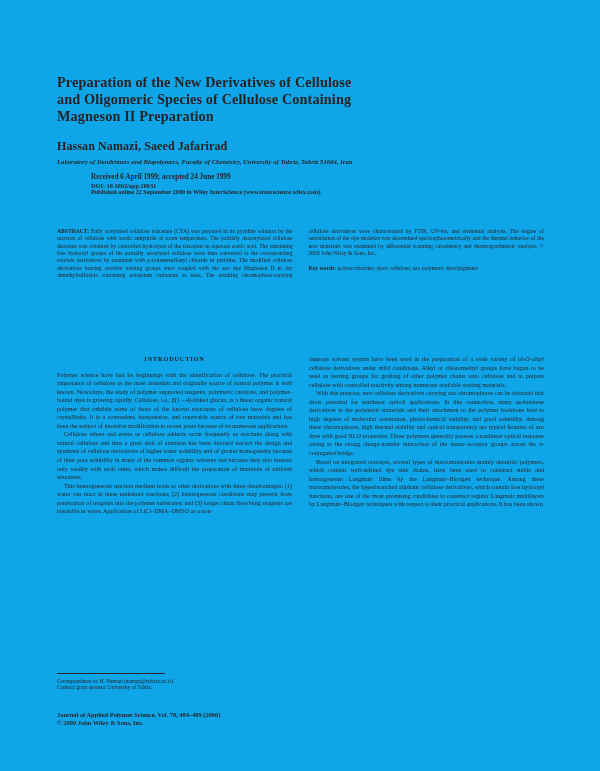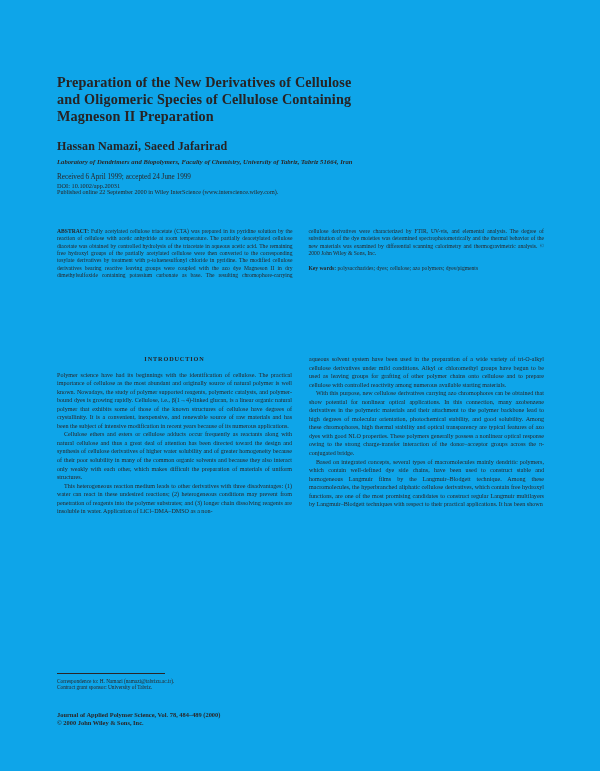--- a/index.html
+++ b/index.html
@@ -57,24 +57,25 @@
     font-style: italic;
     font-weight: bold;
     letter-spacing: 0.05px;
     color: #2a2627;
     filter: blur(0.35px);
   }
 
   .pubinfo {
     margin-top: 9px;
     font-size: 6.5px;
-    font-weight: normal;
+    font-weight: bold;
     line-height: 7.4px;
     color: #2a2627;
     filter: blur(0.38px);
+    margin-left: 34px;
   }
   .pubinfo .received { font-size: 7.2px; }
   .pubinfo .doi { font-size: 6.3px; }
   .pubinfo .online { font-size: 6.1px; }
 
   
   .abstract {
     position: absolute;
     left: 57px;
     top: 228px;

